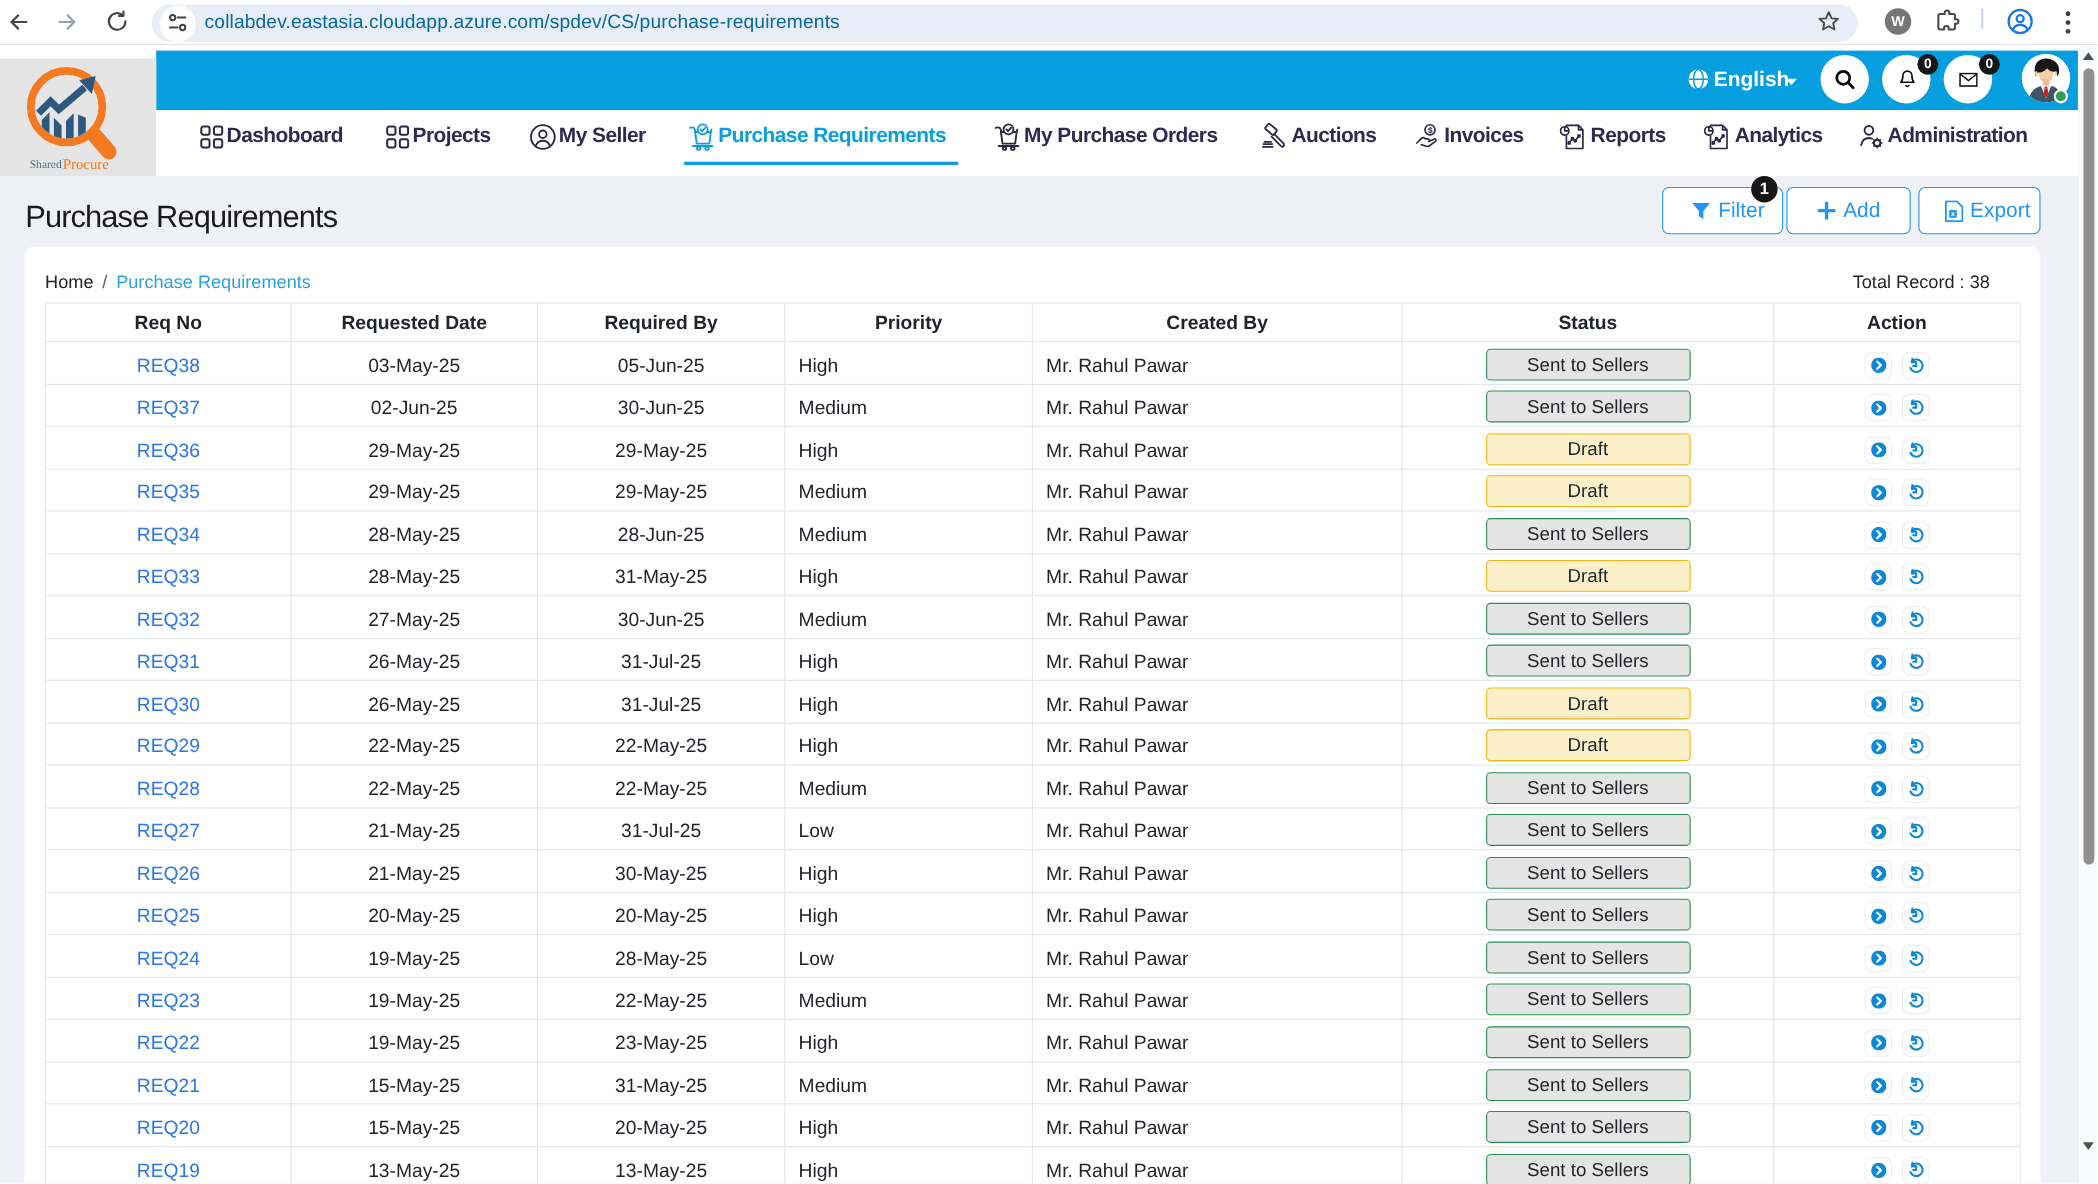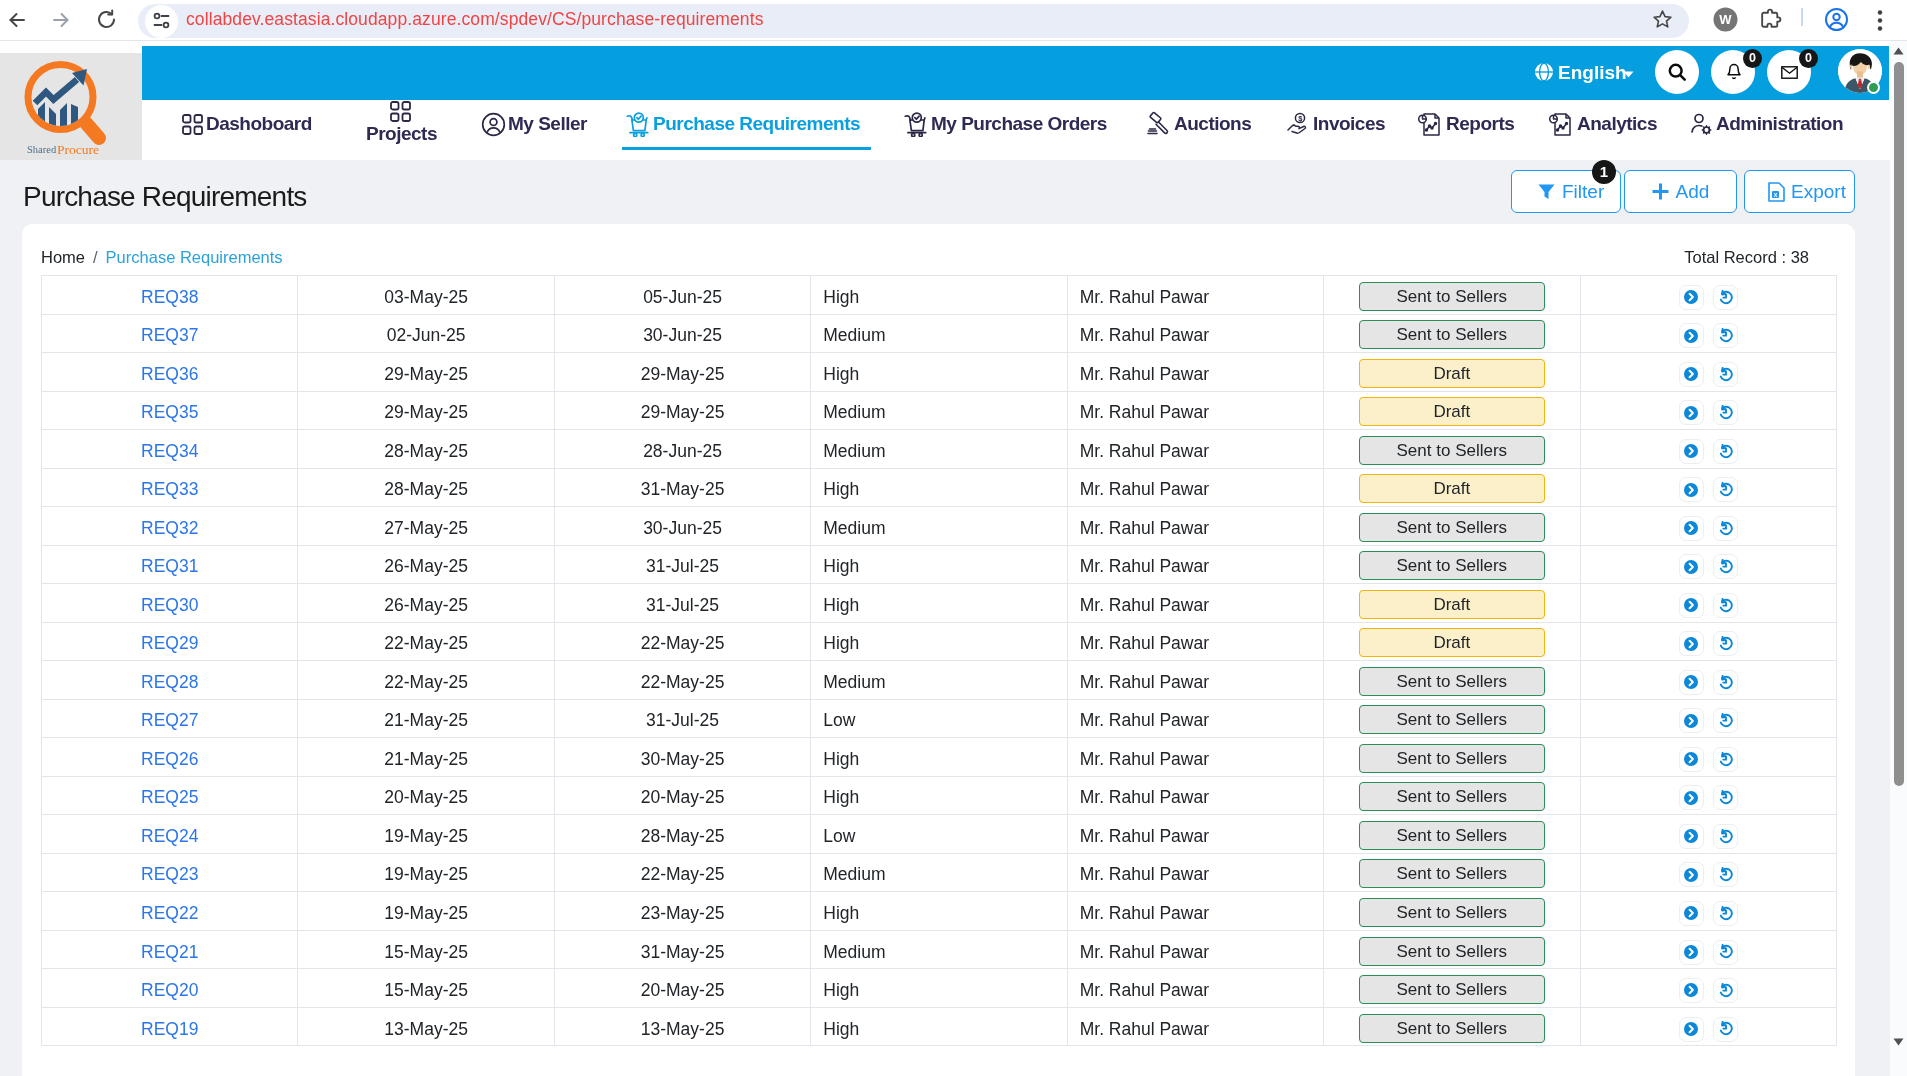--- a/index.html
+++ b/index.html
@@ -5,21 +5,21 @@
 * { margin:0; padding:0; box-sizing:border-box; }
 html,body { width:1907px; height:1076px; overflow:hidden; background:#fff;
   font-family:"Liberation Sans", sans-serif; }
 .abs { position:absolute; }
 
 
 #chrome { position:absolute; left:0; top:0; width:1907px; height:41px; background:#fff;
   border-bottom:1px solid #E3E5E8; }
 #urlpill { position:absolute; left:138px; top:4px; width:1551px; height:34px;
   background:#E9EDF8; border-radius:17px; }
-#urltxt { position:absolute; left:186px; top:9px; font-size:17.5px; color:#ef4444; letter-spacing:0.1px; }
+#urltxt { position:absolute; left:186px; top:9px; font-size:17.5px; color:#0369a1; letter-spacing:0.1px; }
 #tunecirc { position:absolute; left:145px; top:4.5px; width:33px; height:33px; border-radius:50%; background:#fff; }
 
 
 #hdrwhite { position:absolute; left:0; top:41px; width:1890px; height:119px; background:#fff; }
 #bluebar { position:absolute; left:142px; top:46px; width:1747px; height:54px; background:#059FE0; }
 #logo { position:absolute; left:0; top:53px; width:142px; height:119px; background:#e5e5e5; }
 .hcirc { position:absolute; top:50px; width:44px; height:44px; border-radius:50%; background:#fff; }
 .badge0 { position:absolute; width:19px; height:19px; border-radius:50%; background:#161616;
   color:#fff; font-size:12.5px; font-weight:bold; text-align:center; line-height:19px; }
 #englbl { position:absolute; left:1558px; top:62px; color:#fff; font-size:19px; font-weight:bold; }
@@ -189,21 +189,21 @@
   <div id="navunderline"></div>
 <div class="navitem" style="left: 39px;">
       <svg width="23" height="23" viewBox="0 0 23 23" fill="none" stroke="#2B2744" stroke-width="1.8">
         <rect x="2" y="2" width="7.5" height="7.5" rx="1.8"></rect>
         <rect x="13.5" y="2" width="7.5" height="7.5" rx="1.8"></rect>
         <rect x="2" y="13.5" width="7.5" height="7.5" rx="1.8"></rect>
         <rect x="13.5" y="13.5" width="7.5" height="7.5" rx="1.8"></rect>
       </svg>
       <span>Dashoboard</span>
     </div>
-    <div class="navitem" style="left: 224px; flex-direction: column;">
+    <div class="navitem" style="left: 208px;">
       <svg width="23" height="23" viewBox="0 0 23 23" fill="none" stroke="#2B2744" stroke-width="1.8">
         <rect x="2" y="2" width="7.5" height="7.5" rx="1.8"></rect>
         <rect x="13.5" y="2" width="7.5" height="7.5" rx="1.8"></rect>
         <rect x="2" y="13.5" width="7.5" height="7.5" rx="1.8"></rect>
         <rect x="13.5" y="13.5" width="7.5" height="7.5" rx="1.8"></rect>
       </svg>
       <span>Projects</span>
     </div>
     <div class="navitem" style="left: 339px;">
       <svg width="25" height="25" viewBox="0 0 25 25" fill="none" stroke="#2B2744" stroke-width="1.7">
@@ -318,20 +318,29 @@
       </svg>
       <span style="margin-left:6px">Export</span>
     </div>
   <div id="fbadge">1</div>
   <div id="card">
     <div id="bc"><span>Home</span><span class="sep">/</span><span class="cur">Purchase Requirements</span></div>
     <div id="totrec">Total Record : 38</div>
     <table id="tbl">
         <tbody>
           <tr>
+            <th style="width:223px">Req No</th>
+            <th style="width:224px">Requested Date</th>
+            <th style="width:225px">Required By</th>
+            <th style="width:225px">Priority</th>
+            <th style="width:336px">Created By</th>
+            <th style="width:338px">Status</th>
+            <th>Action</th>
+          </tr>
+          <tr>
             <td><a class="req">REQ38</a></td>
             <td>03-May-25</td>
             <td>05-Jun-25</td>
             <td class="l">High</td>
             <td class="l">Mr. Rahul Pawar</td>
             <td><span class="chip g">Sent to Sellers</span></td>
             <td><span class="abtn"><svg width="14" height="14" viewBox="0 0 14 14" style="vertical-align:middle">
                   <circle cx="7" cy="7" r="7" fill="#0D87D8"></circle>
                   <path d="M5.6 3.8 8.9 7l-3.3 3.2" stroke="#fff" stroke-width="2" fill="none" stroke-linecap="round" stroke-linejoin="round"></path>
                 </svg></span><span class="abtn"><svg width="15" height="15" viewBox="0 0 15 15" style="vertical-align:middle" fill="none" stroke="#0D87D8" stroke-width="1.9" stroke-linecap="round">

